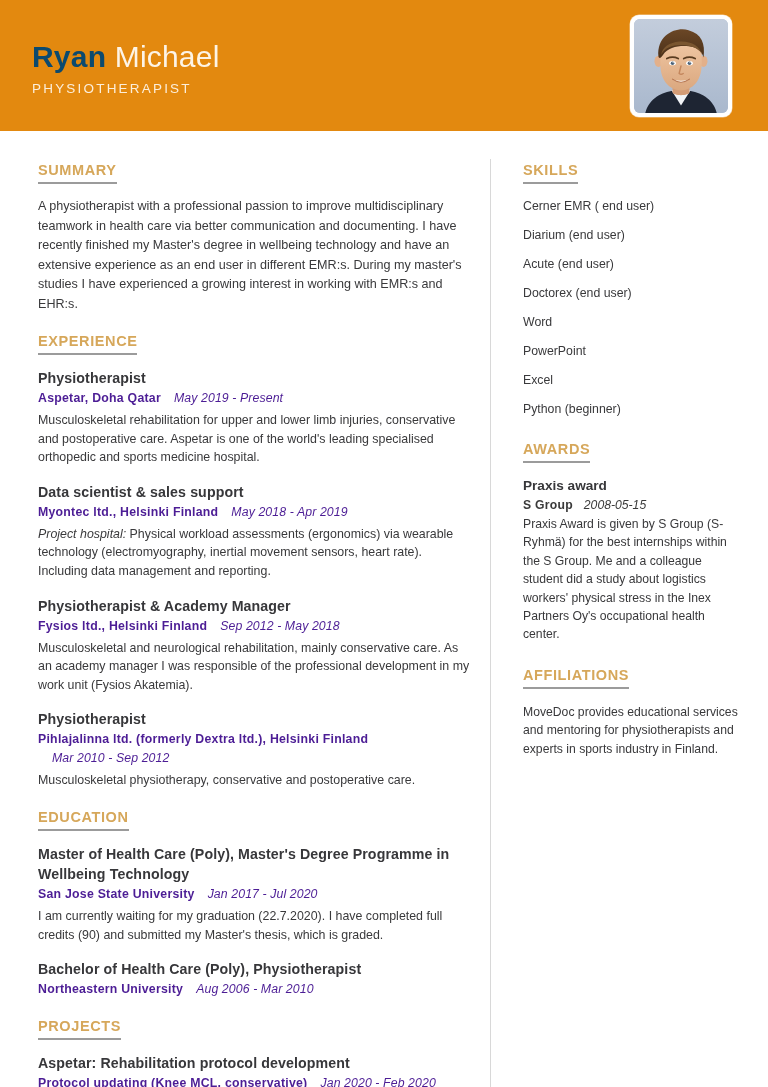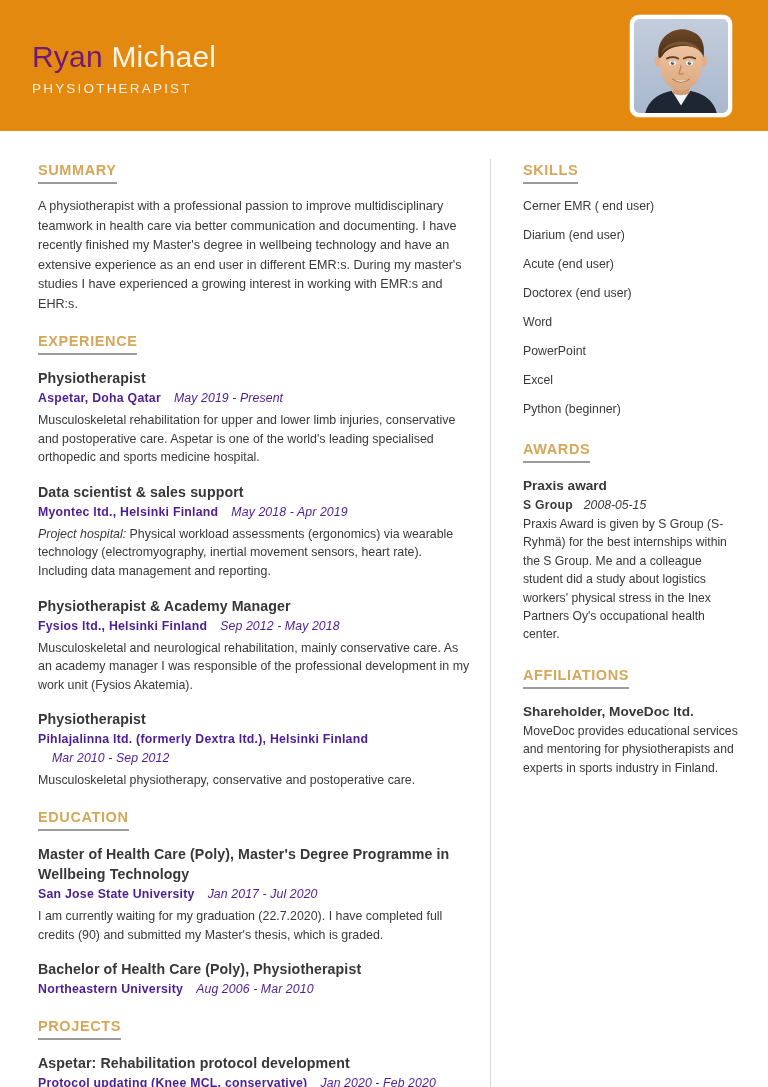--- a/index.html
+++ b/index.html
@@ -30,21 +30,21 @@
     justify-content: space-between;
   }
   .name-block { padding-top: 4px; }
   .name {
     font-size: 30px;
     line-height: 36px;
     color: #fdf6ec;
     letter-spacing: 0.2px;
     white-space: nowrap;
   }
-  .name .first { font-weight: 400; color: #701a75; }
+  .name .first { font-weight: 700; color: #0c4a6e; }
   .name .last  { font-weight: 300; color: #fdf4e6; }
   .job-title {
     margin-top: 6px;
     font-size: 13.5px;
     letter-spacing: 2.2px;
     color: #fceeda;
     font-weight: 300;
   }
   .photo-frame {
     width: 102px;
@@ -335,20 +335,19 @@
           <div class="side-entry-meta">
             <span class="org">S Group</span><span class="dates">2008-05-15</span>
           </div>
           <div class="side-entry-desc">Praxis Award is given by S Group (S-Ryhmä) for the best internships within the S Group. Me and a colleague student did a study about logistics workers' physical stress in the Inex Partners Oy's occupational health center.</div>
         </div>
       </div>
 
       <div class="side-sec">
         <div class="sec-head">AFFILIATIONS</div>
         <div>
-          <div class="side-entry-title">Shareholder, MoveDoc ltd.</div>
           <div class="side-entry-desc">MoveDoc provides educational services and mentoring for physiotherapists and experts in sports industry in Finland.</div>
         </div>
       </div>
 
     </div>
   </div>
 </div>
 
 </body></html>

